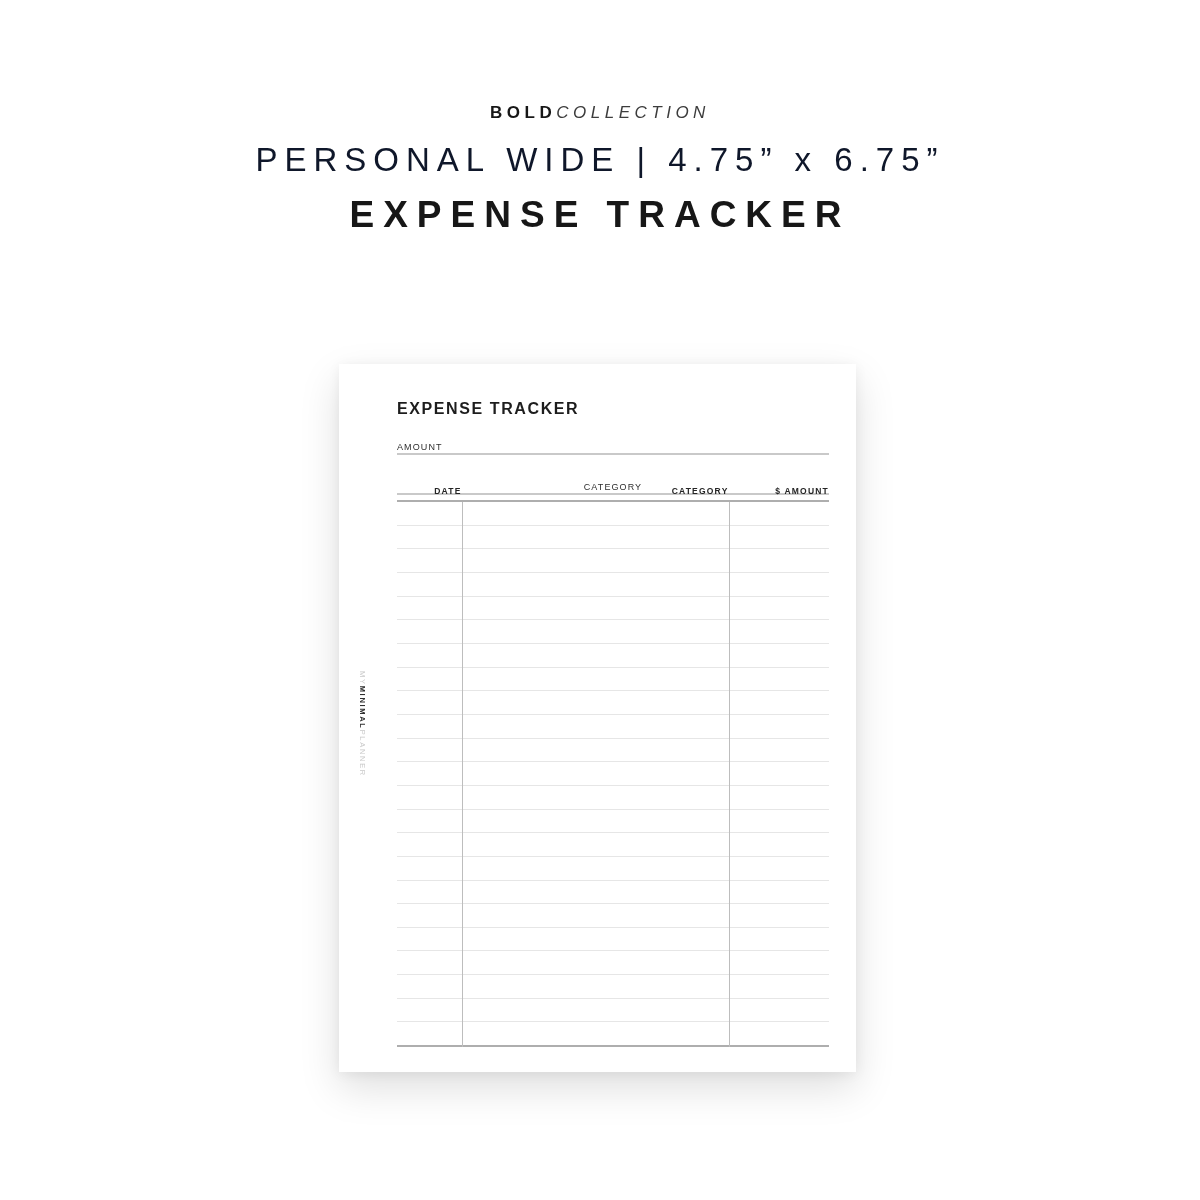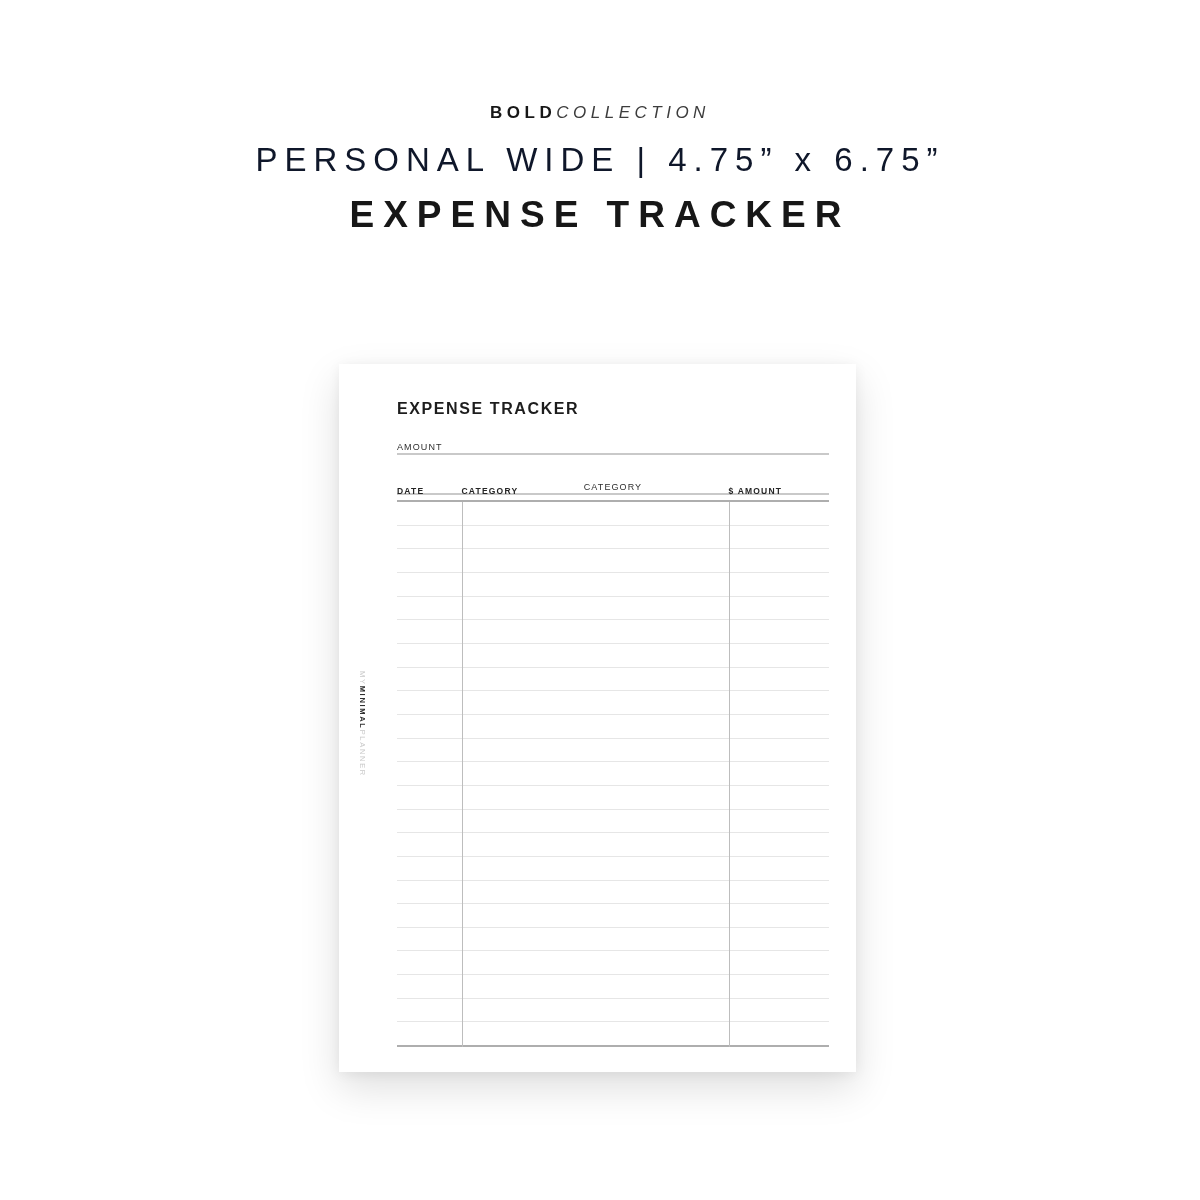--- a/index.html
+++ b/index.html
@@ -55,21 +55,21 @@
   }
 
   .thead {
     position: absolute; left: 58px; top: 118px; width: 432px; height: 18px;
     display: flex; align-items: center;
     border-bottom: 2px solid var(--rule_dark, #aeaeae);
     box-sizing: content-box;
   }
   .th {
     font-size: 8.5px; font-weight: 700; letter-spacing: 1.2px; color: #242424;
-    text-align: left; white-space: nowrap;
+    text-align: right; white-space: nowrap;
   }
   .th-date    { width: 64.5px; }
   .th-expense { width: 267px; }
   .th-amount  { width: 100.5px; }
 
   .tbody {
     position: absolute; left: 58px; top: 138px; width: 432px; height: 543px;
     display: flex; flex-direction: column;
     border-bottom: 2px solid var(--rule_dark, #aeaeae);
     box-sizing: content-box;

